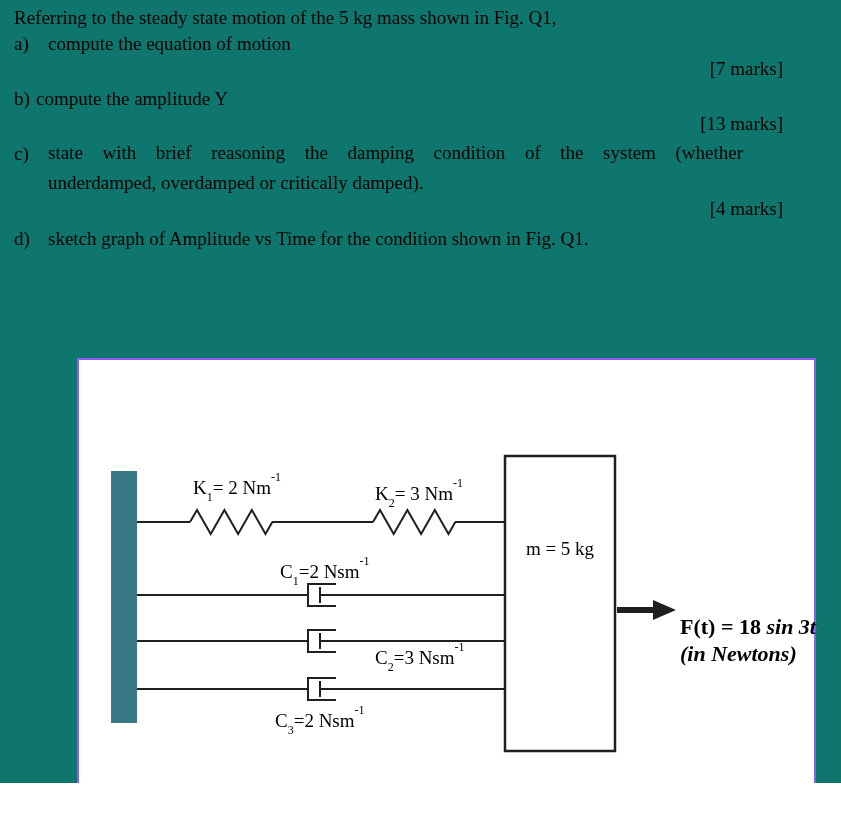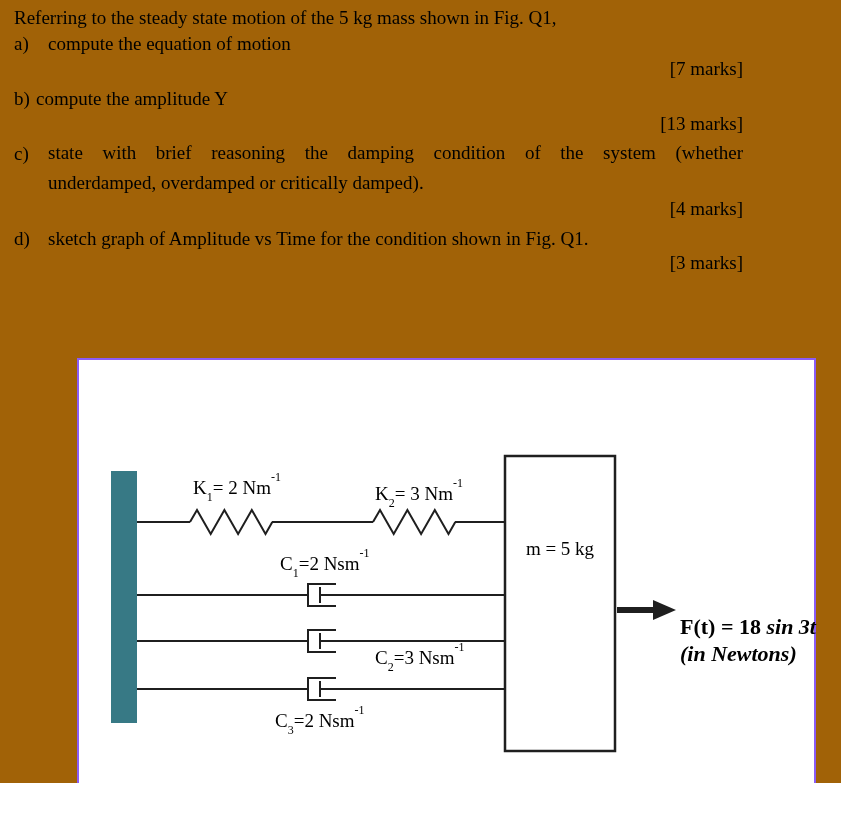--- a/index.html
+++ b/index.html
@@ -1,21 +1,21 @@
 <!DOCTYPE html>
 <html><head>
 <meta charset="utf-8">
 <style>
   html,body { margin:0; padding:0; background:#fff; }
   .page {
-    position:relative; width:841px; height:783px; background:#a16207;
+    position:relative; width:841px; height:783px; background:#0f766e;
     font-family:"Liberation Serif", serif; color:#000; overflow:hidden;
   }
   .tline { position:absolute; font-size:19px; line-height:23px; white-space:nowrap; }
-  .marksline { position:absolute; left:0; width:743px; text-align:right; font-size:19px; white-space:nowrap; }
+  .marksline { position:absolute; left:0; width:743px; text-align:right; font-size:19px; white-space:nowrap;padding-left:40px; }
   .cjust {
     position:absolute; left:48px; width:695px; font-size:19px;
     text-align:justify; text-align-last:justify; white-space:normal;
   }
   .figure {
     position:absolute; left:77px; top:358px; width:739px; height:464px;
     box-sizing:border-box; border:2px solid #8b5cf6; background:#ffffff;
   }
   .figure svg { position:absolute; left:0; top:0; }
   .fig-label { position:absolute; font-size:19px; white-space:nowrap; }
@@ -40,21 +40,20 @@
   <div class="tline" style="left:36px; top:87px;">compute the amplitude Y</div>
   <div class="marksline" style="top:113px;">[13 marks]</div>
 
   <div class="tline" style="left:14px; top:142px;">c)</div>
   <div class="cjust" style="top:142px;">state with brief reasoning the damping condition of the system (whether</div>
   <div class="tline" style="left:48px; top:171px;">underdamped, overdamped or critically damped).</div>
   <div class="marksline" style="top:198px;">[4 marks]</div>
 
   <div class="tline" style="left:14px; top:227px;">d)</div>
   <div class="tline" style="left:48px; top:227px;">sketch graph of Amplitude vs Time for the condition shown in Fig. Q1.</div>
-  <div class="marksline" style="top:252px;">[3 marks]</div>
 
   <div class="figure">
 
     <svg width="735" height="460" viewBox="0 0 735 460">
 
       <rect x="32" y="111" width="26" height="252" fill="#377985"></rect>
 
       <g stroke="#1f1f1f" stroke-width="2" fill="none">
 
         <path d="M58 162 H111"></path>
@@ -82,21 +81,21 @@
       <rect x="426" y="96" width="110" height="295" fill="#ffffff" stroke="#1f1f1f" stroke-width="2.5"></rect>
 
       <line x1="538" y1="250" x2="576" y2="250" stroke="#1f1f1f" stroke-width="6"></line>
       <polygon points="574,240 597,250 574,260" fill="#1f1f1f"></polygon>
     </svg>
 
     <div class="fig-label" style="left:114px; top:116px;"><span>K</span><sub>1</sub><span>= 2 Nm</span><sup>-1</sup></div>
 
     <div class="fig-label" style="left:296px; top:122px;"><span>K</span><sub>2</sub><span>= 3 Nm</span><sup>-1</sup></div>
 
-    <div class="fig-label" style="left:201px; top:192px;"><span>C</span><sub>1</sub><span>=2 Nsm</span><sup>-1</sup></div>
+    <div class="fig-label" style="left:201px; top:200px;"><span>C</span><sub>1</sub><span>=2 Nsm</span><sup>-1</sup></div>
 
     <div class="fig-label" style="left:268px; top:286px;margin-left:28px;"><span>C</span><sub>2</sub><span>=3 Nsm</span><sup>-1</sup></div>
 
     <div class="fig-label" style="left:196px; top:349px;"><span>C</span><sub>3</sub><span>=2 Nsm</span><sup>-1</sup></div>
 
     <div class="mass-label">m = 5 kg</div>
 
     <div class="force-label">
       <div><span>F(t) = 18 </span><span class="it">sin 3t</span></div>
       <div class="it">(in Newtons)</div>

